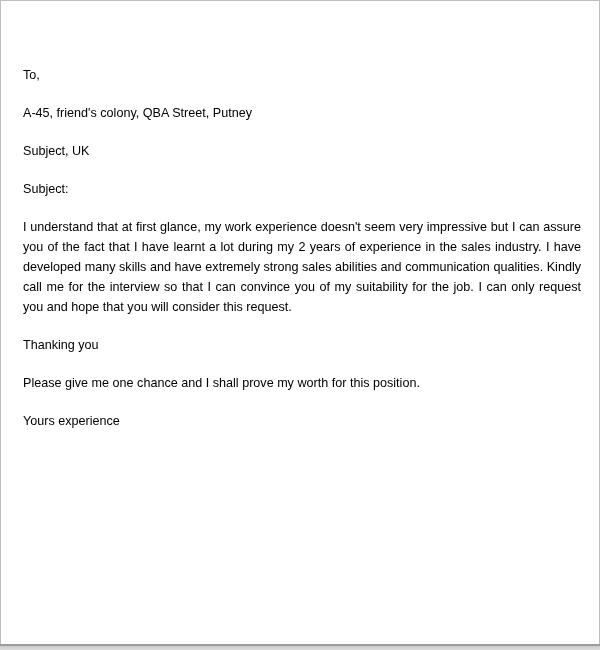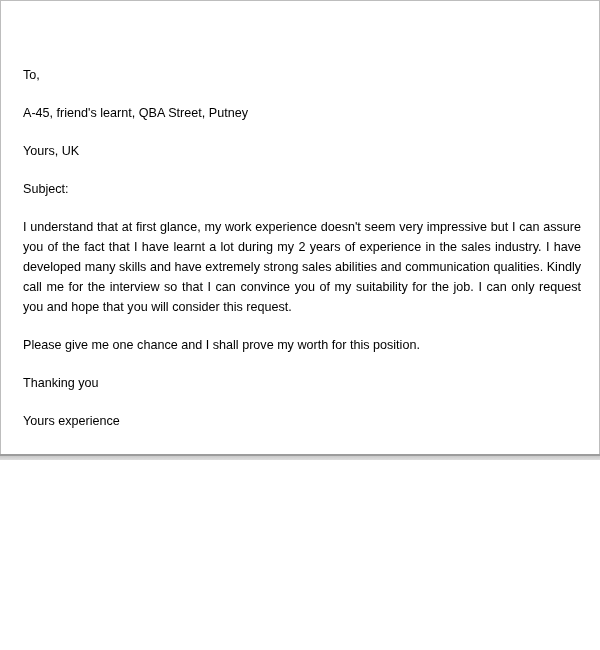--- a/index.html
+++ b/index.html
@@ -8,21 +8,21 @@
     background: #ffffff;
   }
   body {
     width: 600px;
     height: 650px;
     overflow: hidden;
   }
   .page {
     box-sizing: border-box;
     width: 600px;
-    height: 454px;
+    height: 644px;
     background: #ffffff;
     border: 1px solid #bdbdbd;
     border-bottom: none;
     padding: 64px 18px 0 22px;
     font-family: "Liberation Sans", "DejaVu Sans", sans-serif;
     font-size: 12.6px;
     line-height: 20px;
     color: #000000;
   }
   .page p {
@@ -38,21 +38,21 @@
     width: 600px;
     height: 6px;
     background: linear-gradient(to bottom, #9c9c9c 0px, #9c9c9c 2px, #c9c9c9 2px, #dedede 6px);
   }
 </style>
 </head>
 <body>
 
 <div class="page">
   <p>To,</p>
-  <p>A-45, friend's learnt, QBA Street, Putney</p>
-  <p>Yours, UK</p>
+  <p>A-45, friend's colony, QBA Street, Putney</p>
+  <p>Subject, UK</p>
   <p class="subject">Subject:</p>
   <p class="justify">I understand that at first glance, my work experience doesn't seem very impressive but I can assure you of the fact that I have learnt a lot during my 2 years of experience in the sales industry. I have developed many skills and have extremely strong sales abilities and communication qualities. Kindly call me for the interview so that I can convince you of my suitability for the job. I can only request you and hope that you will consider this request.</p>
+  <p>Thanking you</p>
   <p>Please give me one chance and I shall prove my worth for this position.</p>
-  <p>Thanking you</p>
   <p>Yours experience</p>
 </div>
 <div class="bottom-edge"></div>
 
 </body></html>

